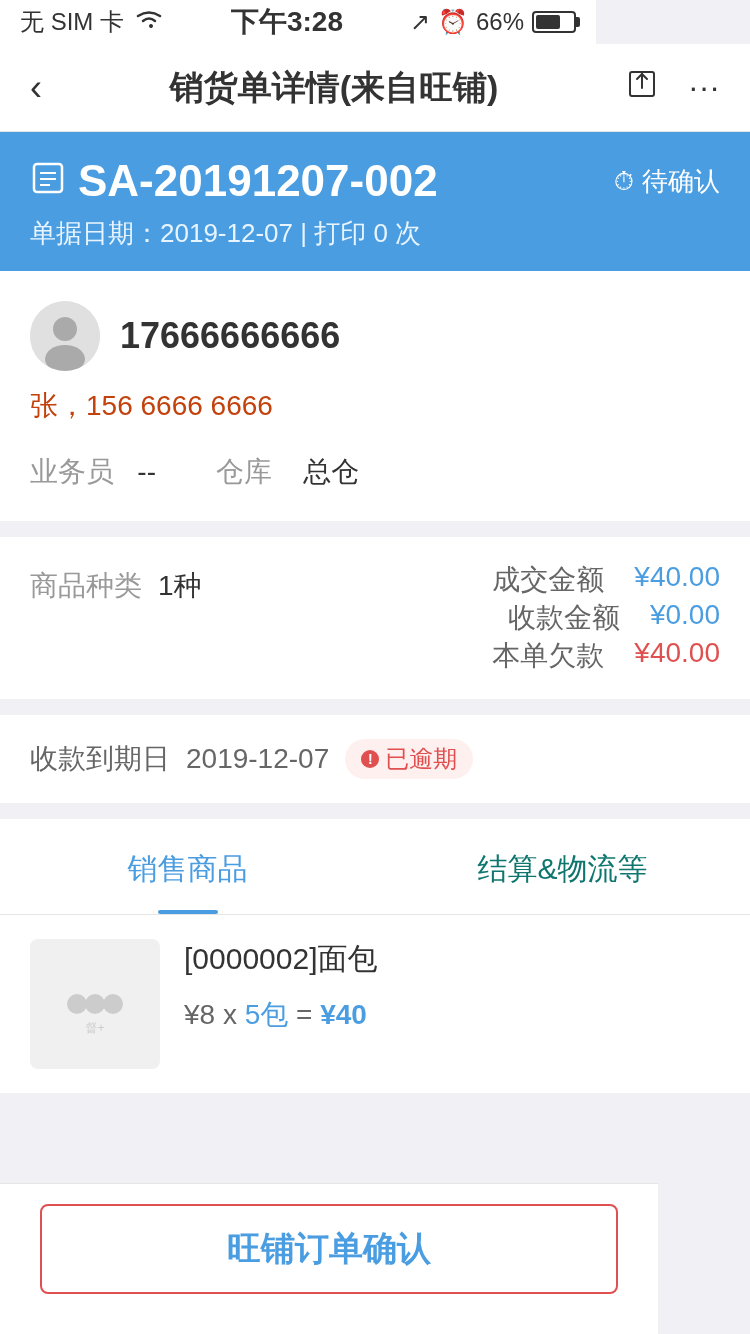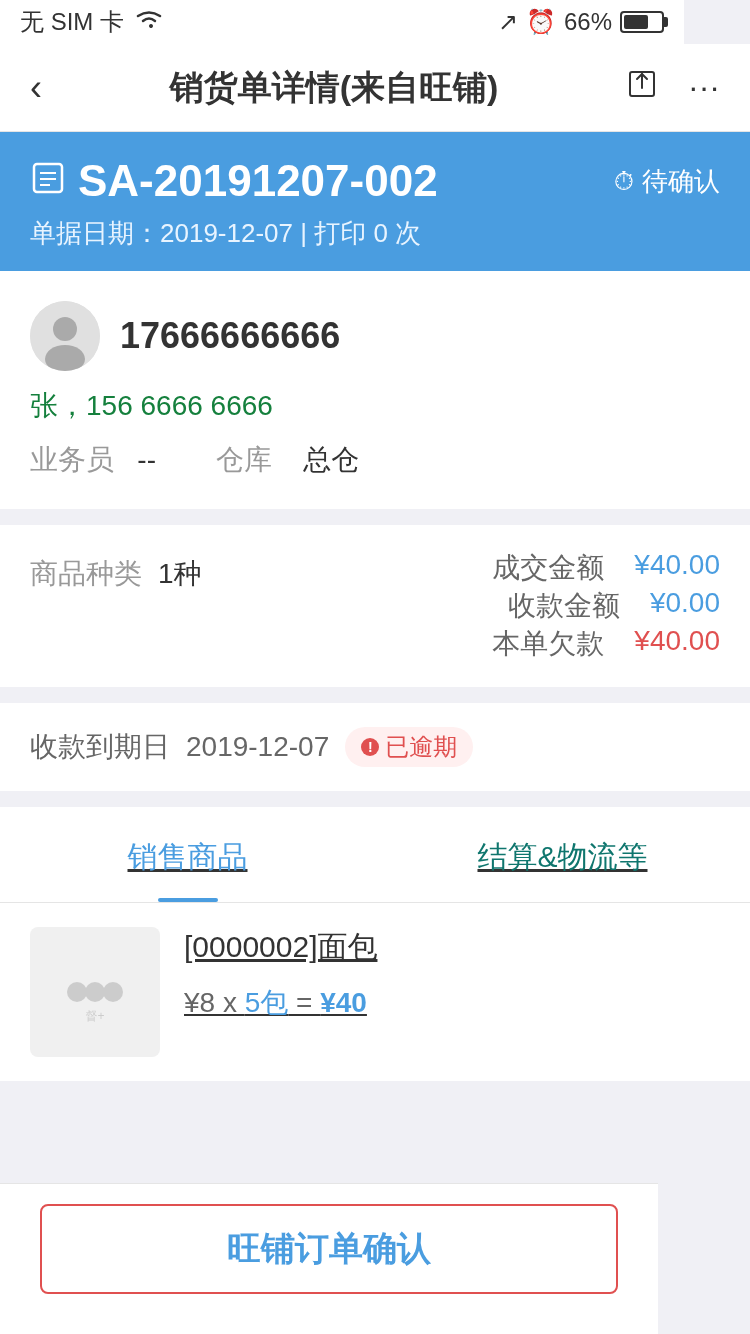--- a/index.html
+++ b/index.html
@@ -8,21 +8,21 @@
       width: 750px;
       min-height: 1334px;
       font-family: -apple-system, "PingFang SC", "Helvetica Neue", Arial, sans-serif;
       background: #f0f0f5;
       font-size: 28px;
       color: #333;
     }
 
     
     .status-bar {
-      width: 684px;
+      width: 596px;
       height: 44px;
       background: #fff;
       display: flex;
       align-items: center;
       justify-content: space-between;
       padding: 0 20px;
       font-size: 24px;
       font-weight: 500;
     }
     .status-left { display: flex; align-items: center; gap: 10px; }
@@ -123,22 +123,22 @@
       overflow: hidden;
     }
     .avatar svg { width: 70px; height: 70px; }
     .customer-phone {
       font-size: 36px;
       font-weight: 600;
       color: #333;
     }
     .customer-name {
       font-size: 28px;
-      color: #15803d;
-      margin-bottom: 16px;
+      color: #c2410c;
+      margin-bottom: 28px;
     }
     .customer-meta {
       display: flex;
       font-size: 28px;
       color: #666;
       gap: 60px;
     }
     .meta-label { color: #999; }
     .meta-value { color: #333; }
 
@@ -202,21 +202,20 @@
       width: 18px; height: 18px; border-radius: 50%;
       background: #e05050;
       display: flex; align-items: center; justify-content: center;
       color: #fff; font-size: 14px; font-weight: 700;
     }
 
     
     .tabs-section {
       background: #fff;
       margin-bottom: 0;
-      text-decoration: underline;
     }
     .tabs-row {
       display: flex;
       border-bottom: 1px solid #e5e5e5;
     }
     .tab-item {
       flex: 1;
       text-align: center;
       padding: 30px 0 24px;
       font-size: 30px;
@@ -306,20 +305,21 @@
   <div class="status-left">
     <span>无 SIM 卡</span>
     <span>
       <svg width="30" height="22" viewBox="0 0 30 22">
           <path d="M15 18 a2 2 0 1 1 0 .001z" fill="#333"></path>
           <path d="M9 13 Q15 8 21 13" stroke="#333" stroke-width="2.5" fill="none" stroke-linecap="round"></path>
           <path d="M4 8 Q15 1 26 8" stroke="#333" stroke-width="2.5" fill="none" stroke-linecap="round"></path>
         </svg>
     </span>
   </div>
+  <div class="status-center">下午3:28</div>
   <div class="status-right">
     <span>↗</span>
     <span>⏰</span>
     <span>66%</span>
     <div class="battery">
       <div class="battery-fill"></div>
     </div>
   </div>
 </div>
 

